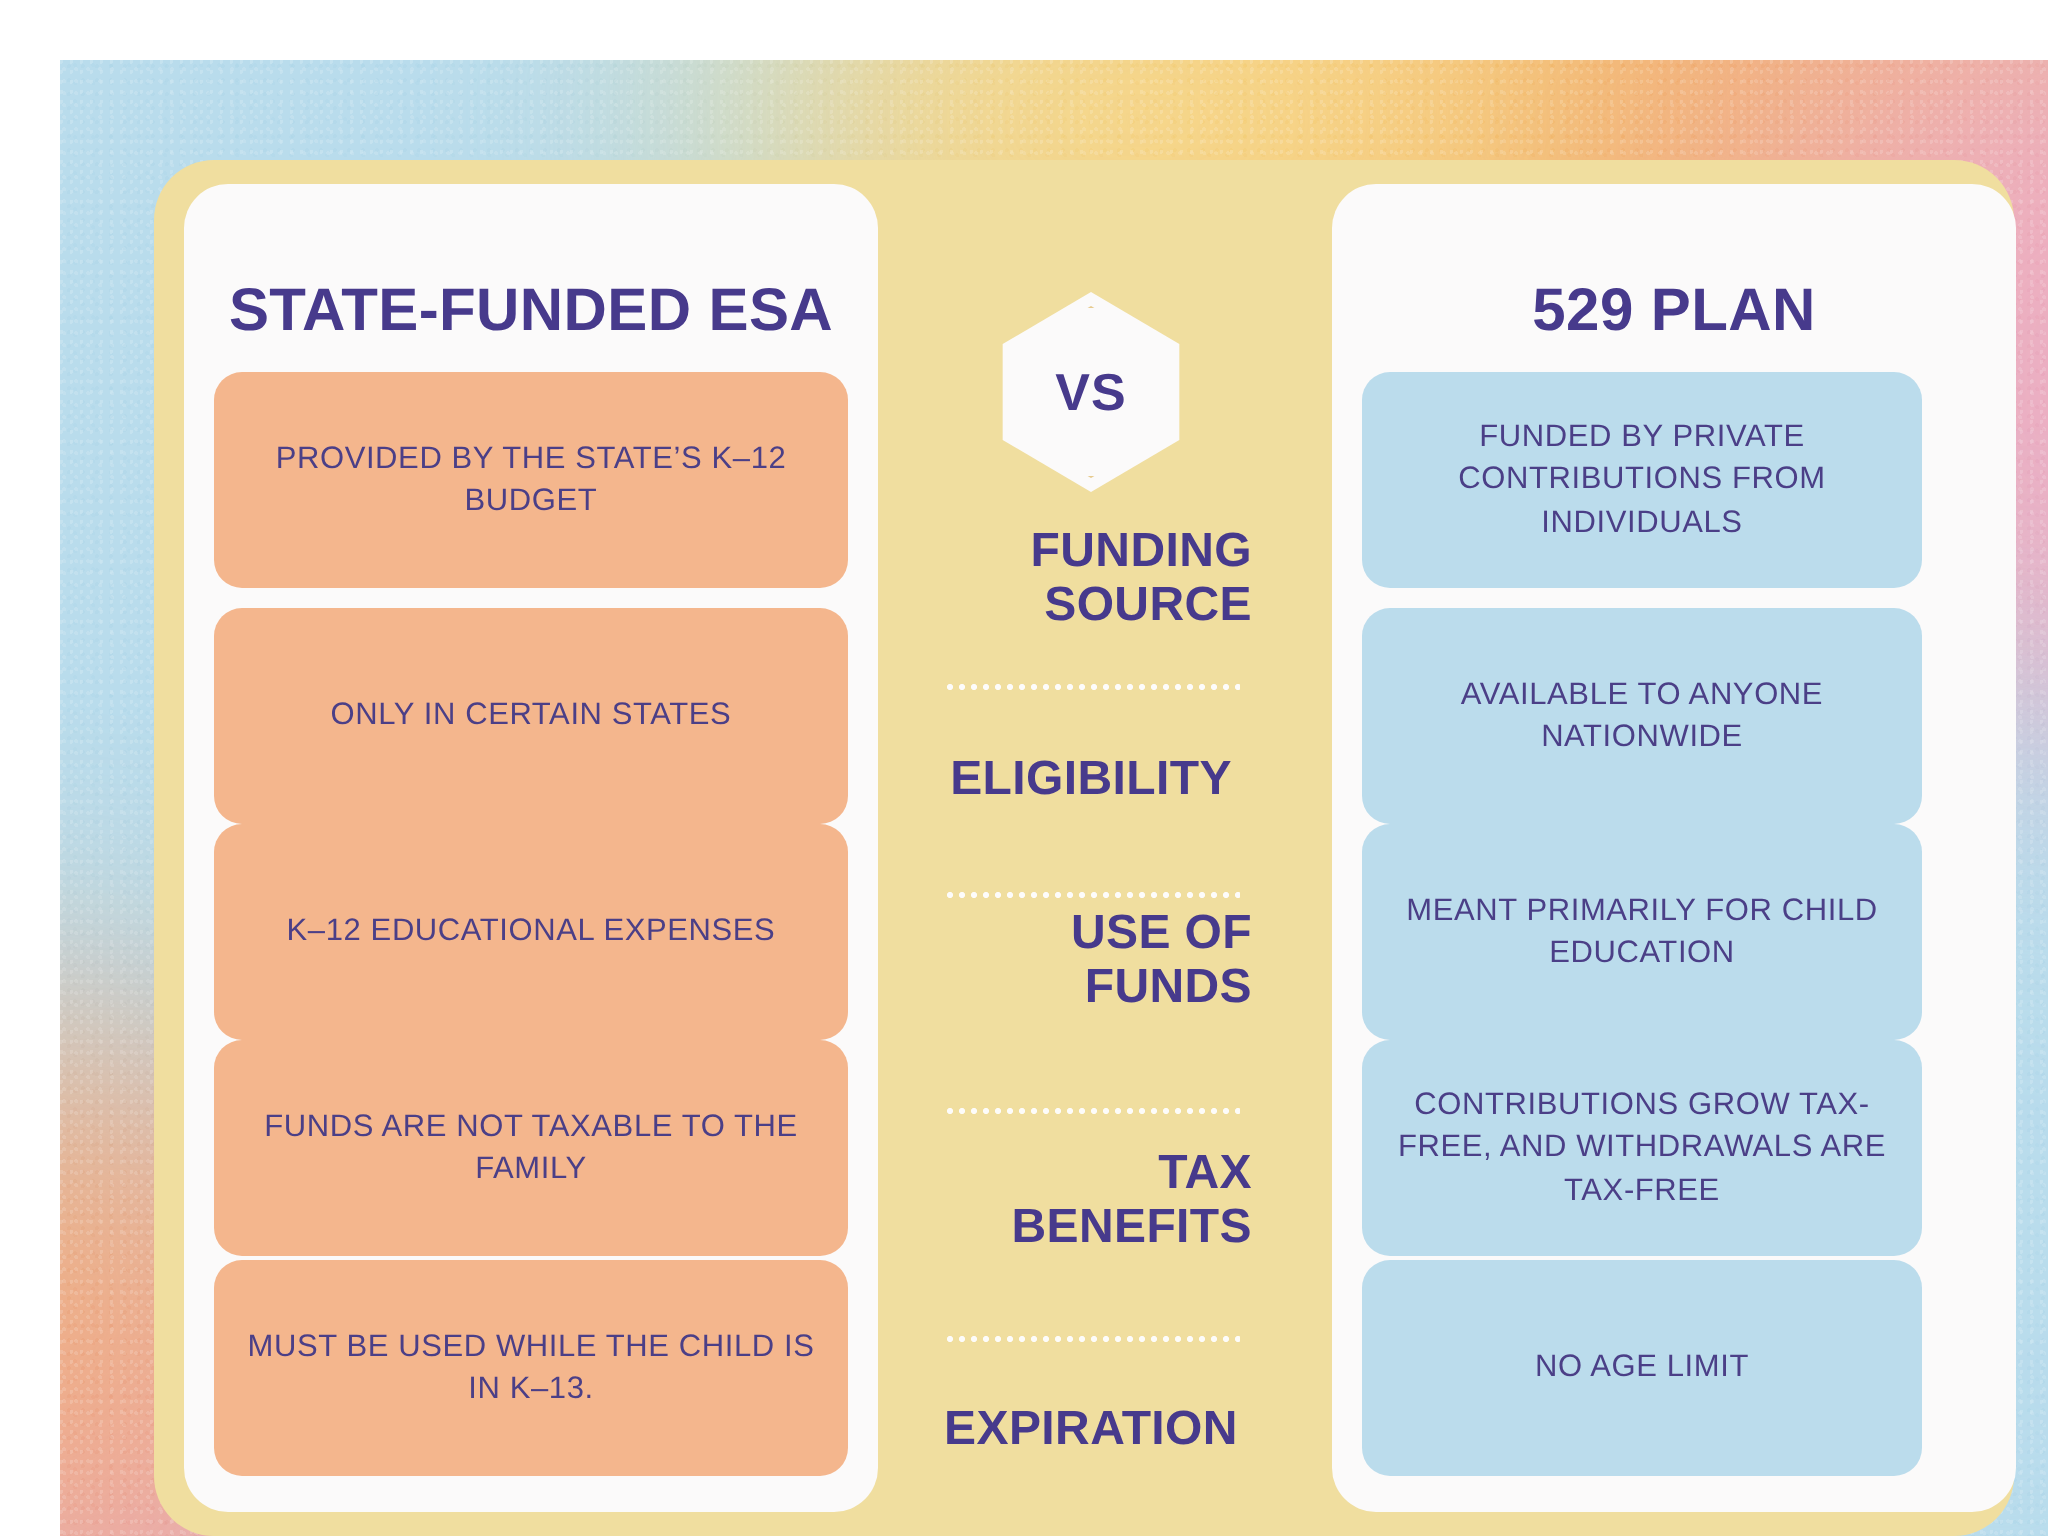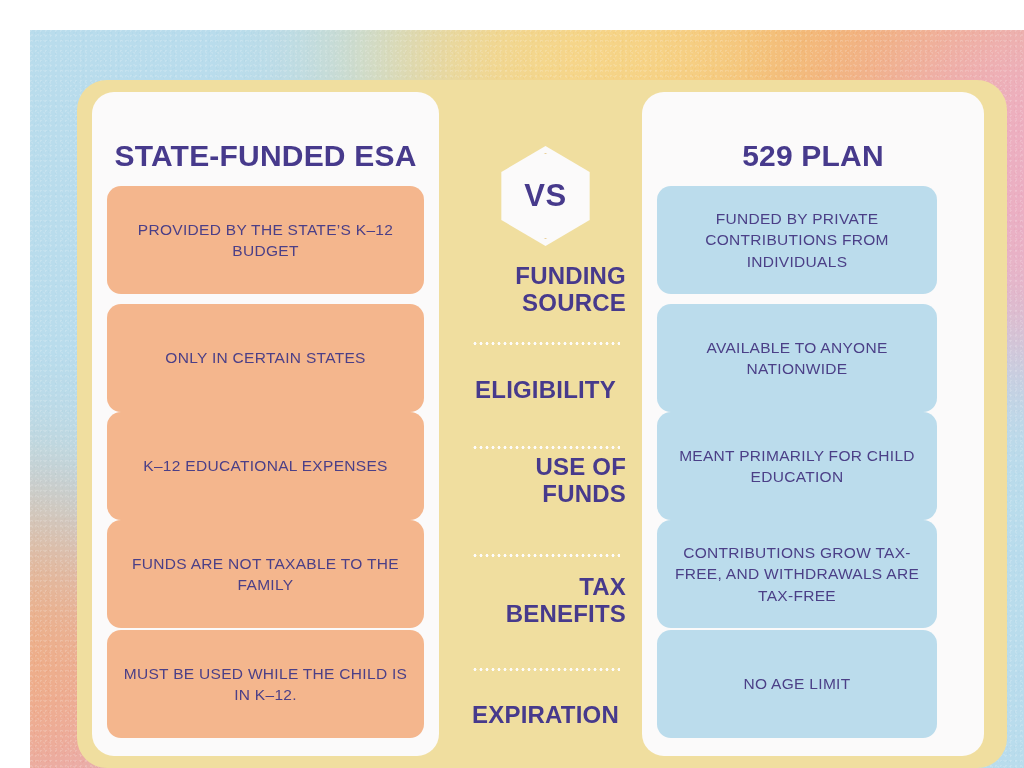--- a/index.html
+++ b/index.html
@@ -75,21 +75,21 @@
   }
 
   
   .column-white {
     position:absolute;
     top:12px; height:664px;
     background:#fbfafa;
     border-radius:22px;
   }
   #column-left  { left:15px;  width:347px; }
-  #column-right { left:565px; width:342px; }
+  #column-right { left:589px; width:342px; }
 
   #column-center {
     position:absolute;
     left:373px; top:0px;
     width:191px; height:688px;
   }
 
   
   .column-title {
     position:absolute;
@@ -141,21 +141,21 @@
   .hex-outer { background:#fbfafa; }
   .hex-inner {
     inset:7px;
     background:transparent;
     border:1.4px solid #e0b96a;
     opacity:.75;
   }
   #vs-text {
     position:absolute; inset:0;
     display:flex; align-items:center; justify-content:center;
-    font-size:31px; font-weight:bold;
+    font-size:26px; font-weight:bold;
     letter-spacing:.5px;
     color:#473a8c;
   }
 
   
   .category {
     position:absolute;
     left:0; width:100%;
     text-align:right;
     font-size:24px;
@@ -199,21 +199,21 @@
   <div class="grain"></div>
 
   <div id="panel">
 
     <div id="column-left" class="column-white">
       <div class="column-title">STATE-FUNDED ESA</div>
       <div class="pill r0">PROVIDED BY THE STATE’S K–12 BUDGET</div>
       <div class="pill r1">ONLY IN CERTAIN STATES</div>
       <div class="pill r2">K–12 EDUCATIONAL EXPENSES</div>
       <div class="pill r3">FUNDS ARE NOT TAXABLE TO THE FAMILY</div>
-      <div class="pill r4">MUST BE USED WHILE THE CHILD IS IN K–12.</div>
+      <div class="pill r4">MUST BE USED WHILE THE CHILD IS IN K–13.</div>
     </div>
 
     <div id="column-center">
 
       <div id="vs-badge">
         <div class="hex-outer"></div>
         <div class="hex-inner"></div>
         <div id="vs-text">VS</div>
       </div>
 

